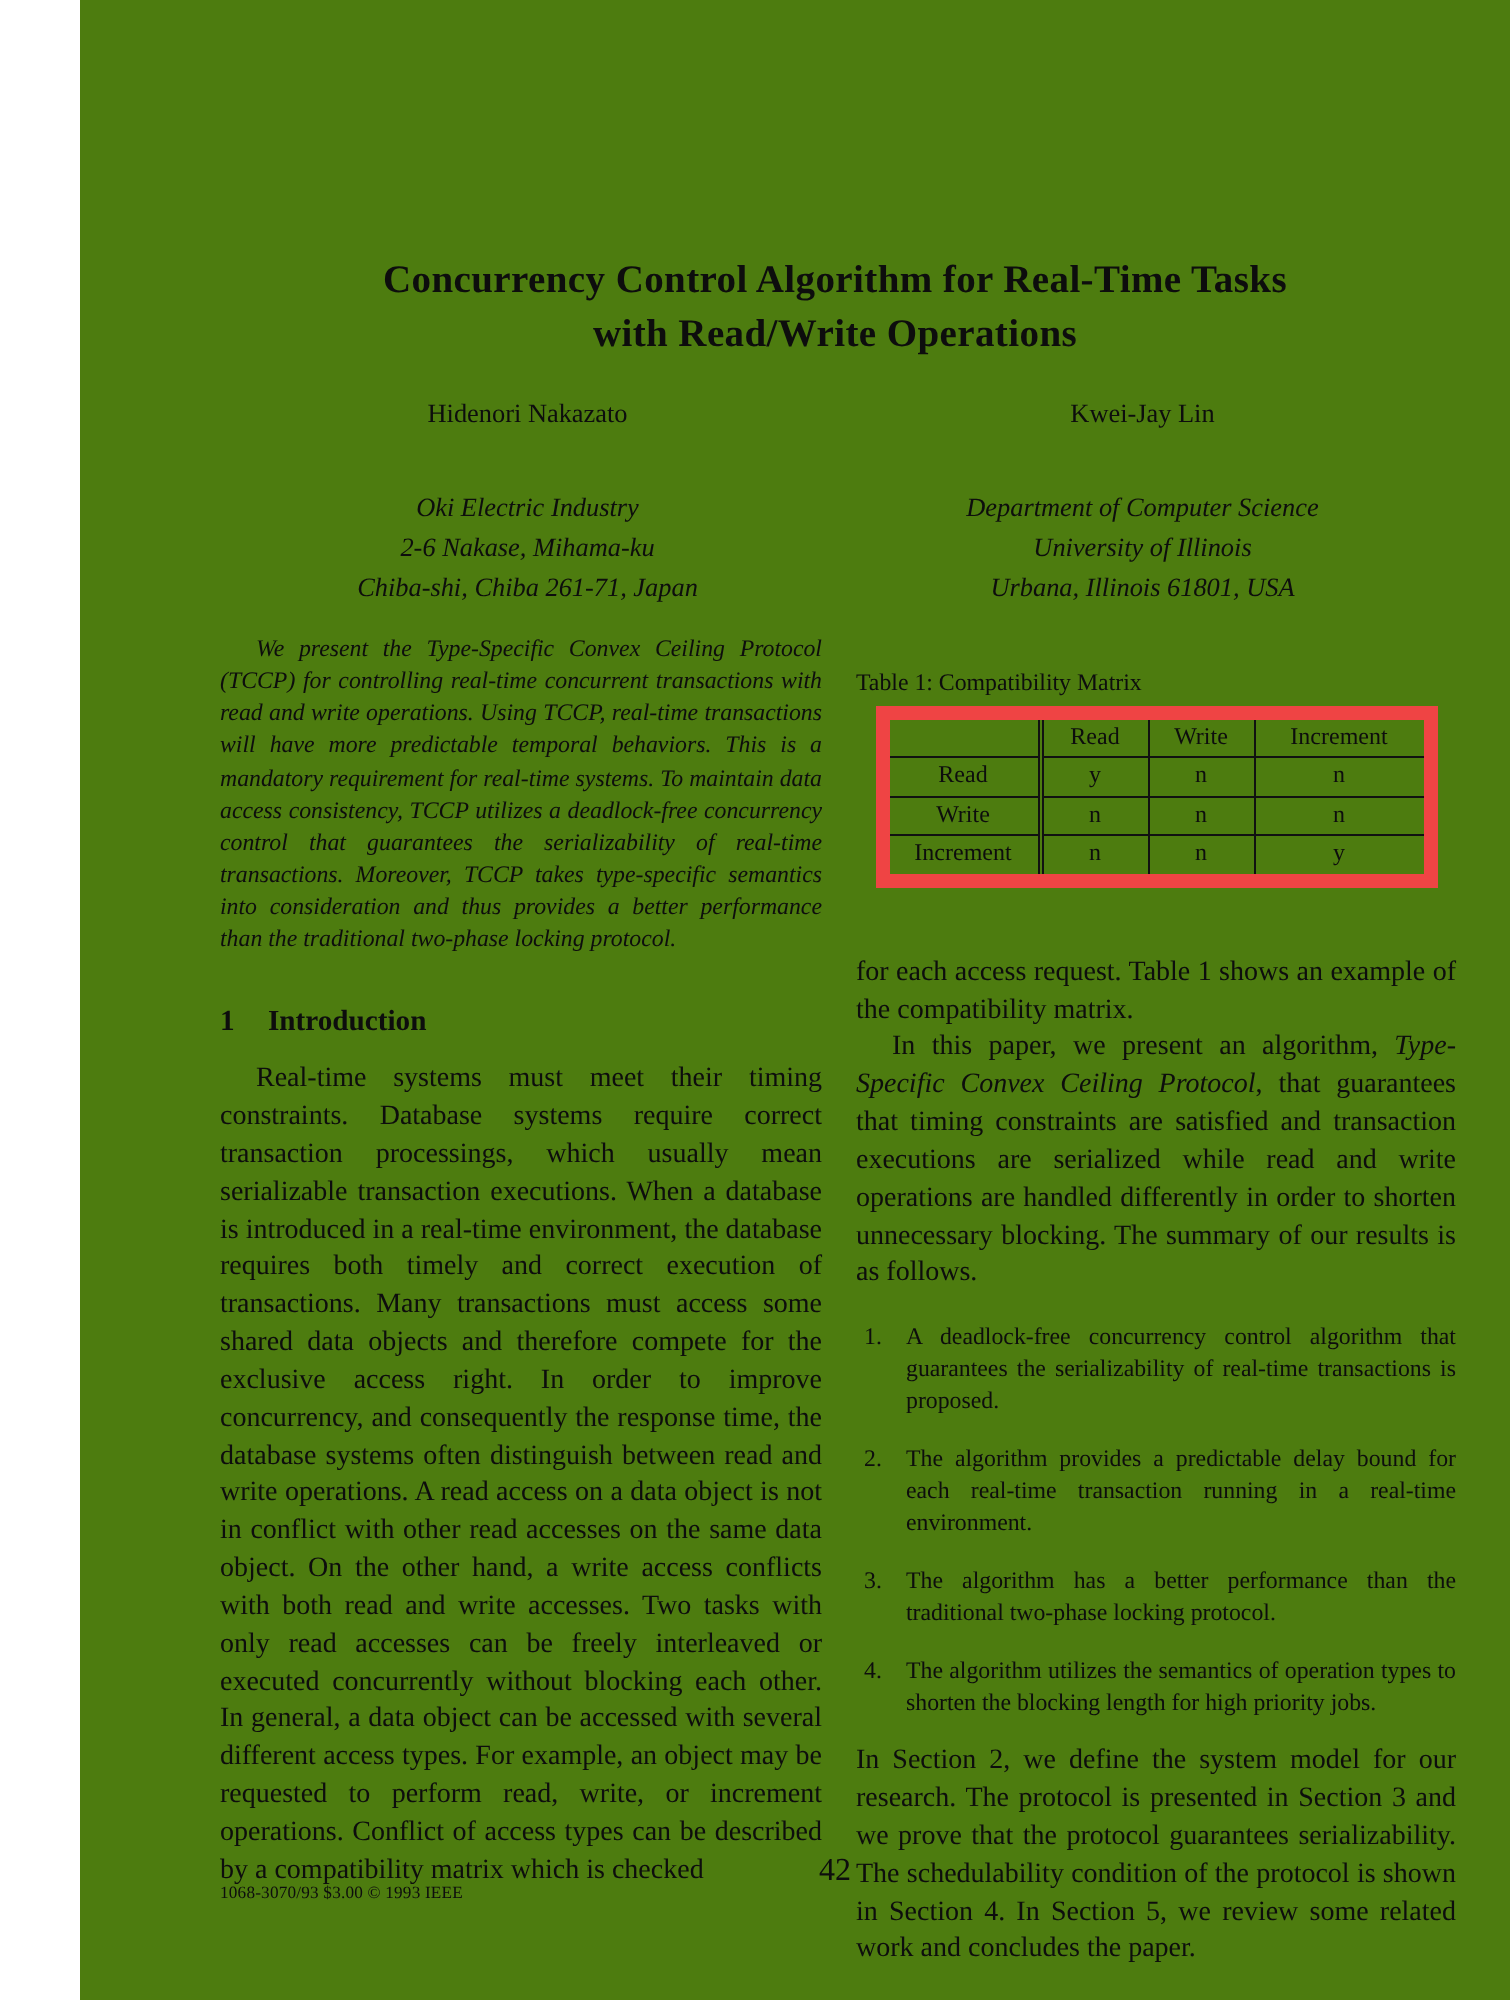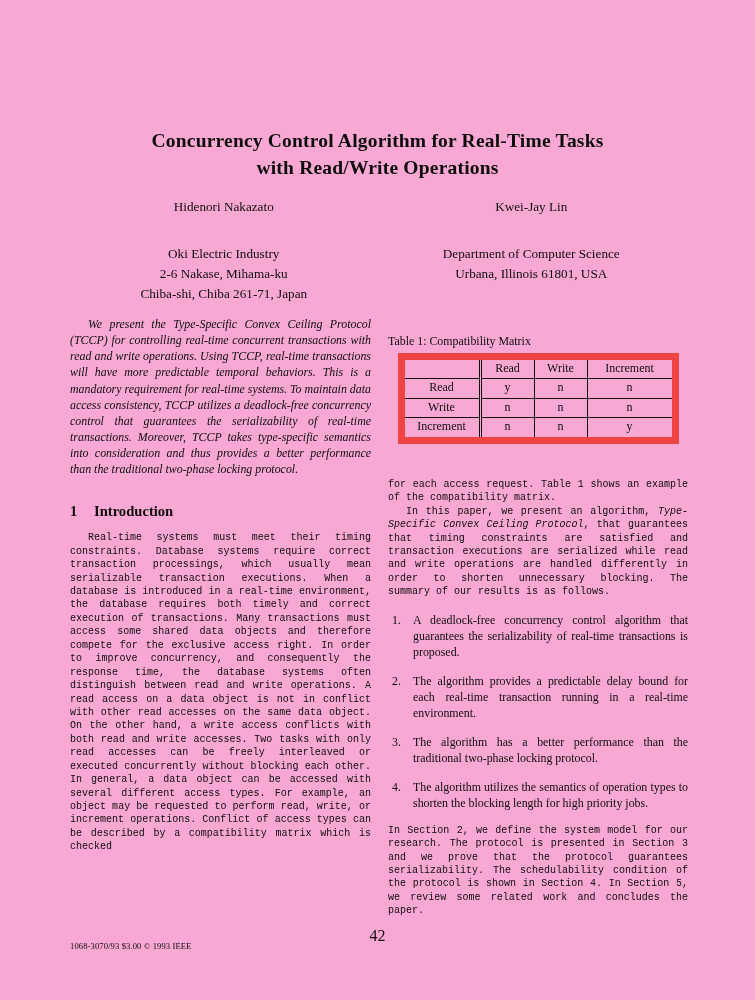--- a/index.html
+++ b/index.html
@@ -12,21 +12,22 @@
     height: 1000px;
     position: relative;
     font-family: "Liberation Serif", "DejaVu Serif", serif;
     color: #0d0d0d;
     overflow: hidden;
   }
 
   .page {
     position: absolute;
     inset: 0;
-    background: #f9a8d4;
+    background: #4d7c0f;
+    margin-left: 40px;
   }
 
   
   .title-block {
     position: absolute;
     top: 128px;
     left: 70px;
     width: 615px;
     text-align: center;
   }
@@ -53,20 +54,21 @@
     font-size: 13.2px;
     line-height: 1.0;
   }
   .author-name {
     display: block;
     margin-bottom: 31px;
   }
   .affil-line {
     display: block;
     line-height: 1.52;
+    font-style: italic;
   }
 
   
   .col-left {
     position: absolute;
     top: 316px;
     left: 70px;
     width: 301px;
   }
   .col-right {
@@ -78,26 +80,25 @@
 
   .section-center {
     text-align: center;
     font-size: 13.6px;
     font-weight: bold;
     margin: 0 0 12px 0;
   }
 
   p.body {
     margin: 0;
-    font-size: 10px;
+    font-size: 14px;
     line-height: 1.345;
     text-align: justify;
     text-indent: 18px;
     hyphens: manual;
-    font-family: Liberation Mono, monospace;
   }
   p.body.noindent {
     text-indent: 0;
   }
   p.abstract {
     font-style: italic;
     font-size: 11.9px;
     line-height: 1.355;
     text-align: justify;
     text-indent: 18px;
@@ -217,20 +218,21 @@
   <div class="authors">
     <div class="author-col">
       <span class="author-name">Hidenori Nakazato</span>
       <span class="affil-line">Oki Electric Industry</span>
       <span class="affil-line">2-6 Nakase, Mihama-ku</span>
       <span class="affil-line">Chiba-shi, Chiba 261-71, Japan</span>
     </div>
     <div class="author-col">
       <span class="author-name">Kwei-Jay Lin</span>
       <span class="affil-line">Department of Computer Science</span>
+      <span class="affil-line">University of Illinois</span>
       <span class="affil-line">Urbana, Illinois 61801, USA</span>
     </div>
   </div>
 
   <div class="col-left">
     <p class="abstract">We present the Type-Specific Convex Ceiling Protocol (TCCP) for controlling real-time concurrent transactions with read and write operations. Using TCCP, real-time transactions will have more predictable temporal behaviors. This is a mandatory requirement for real-time systems. To maintain data access consistency, TCCP utilizes a deadlock-free concurrency control that guarantees the serializability of real-time transactions. Moreover, TCCP takes type-specific semantics into consideration and thus provides a better performance than the traditional two-phase locking protocol.</p>
 
     <h2 class="section-head">
       <span class="num">1</span><span>Introduction</span>
     </h2>

